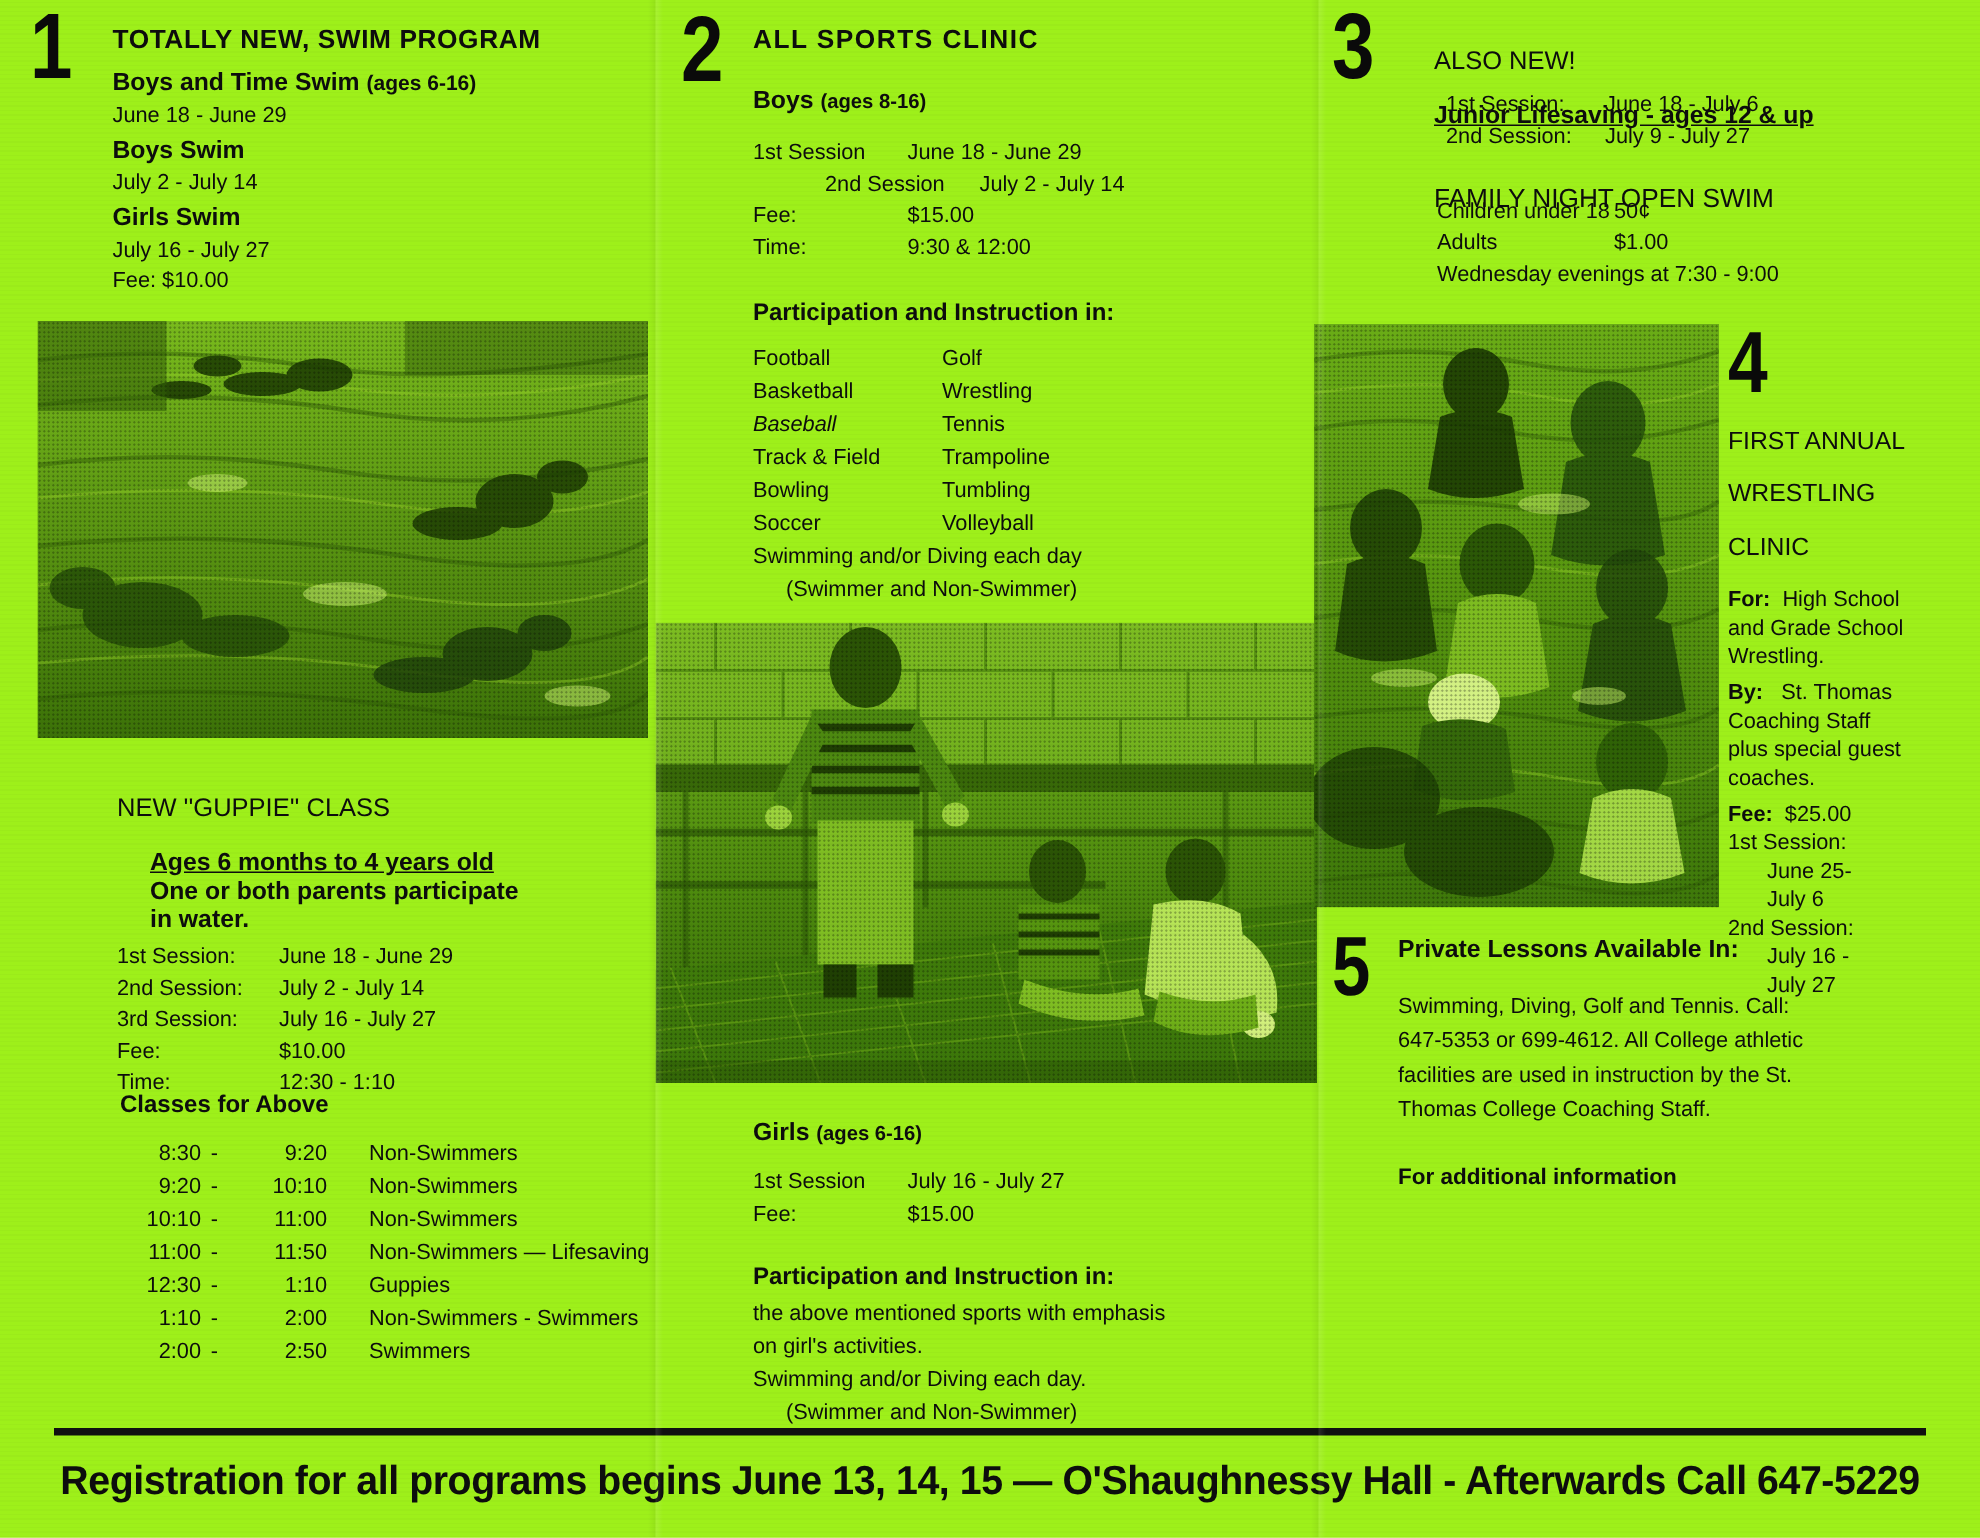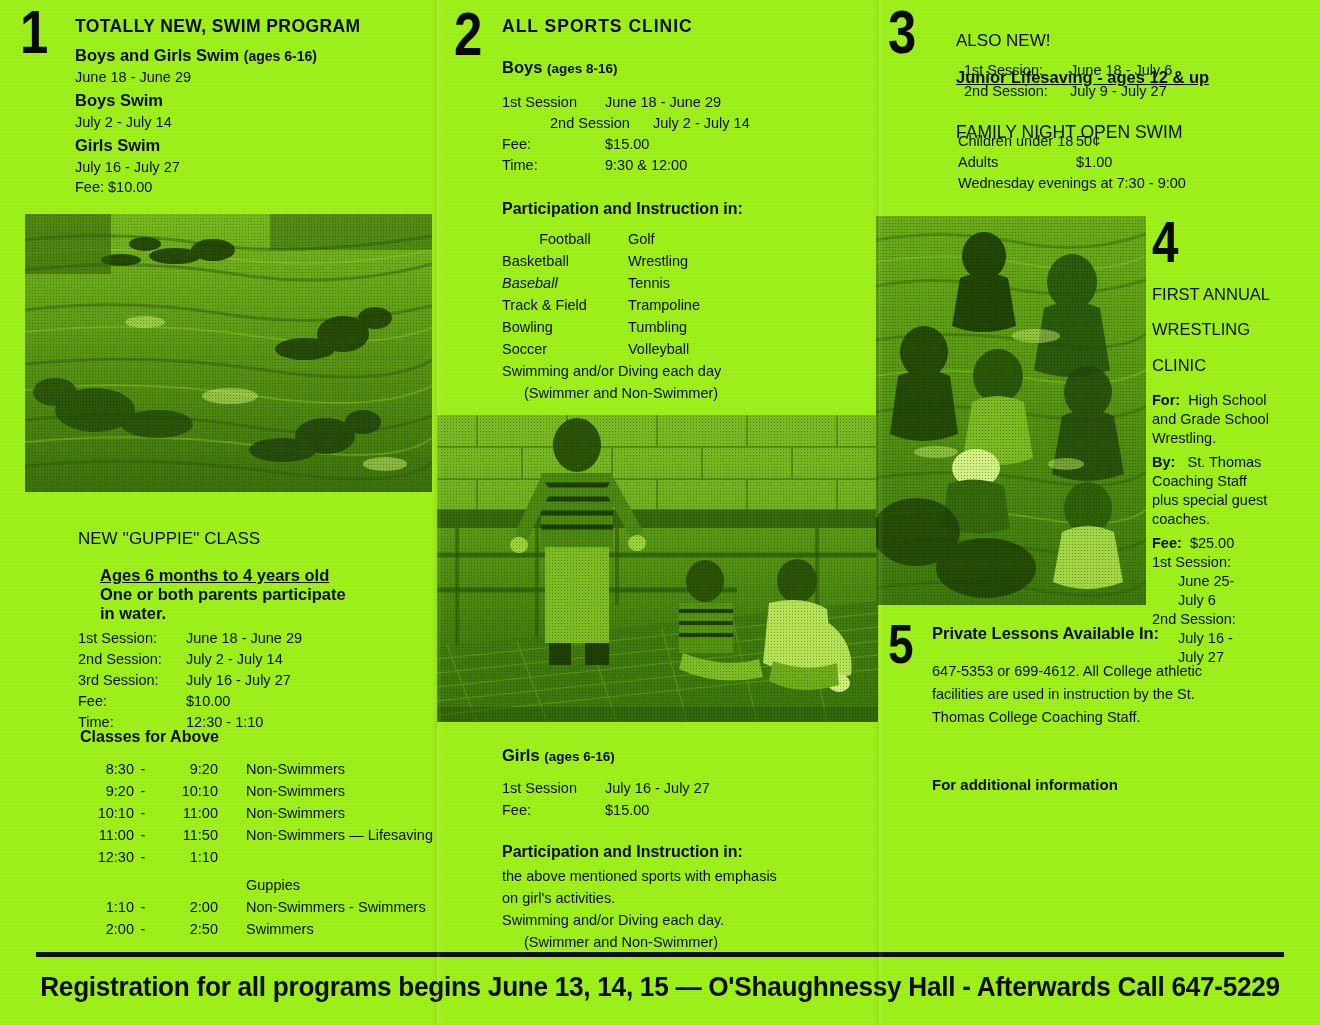--- a/index.html
+++ b/index.html
@@ -81,21 +81,21 @@
 <body>
 
 <div class="col" id="col1">
 
   <div class="num" style="left:20px;top:6px;">1</div>
 
   <h2 class="head" style="position:absolute;left:75px;top:16px;">TOTALLY NEW, SWIM PROGRAM</h2>
 
   <div style="position:absolute;left:75px;top:46px;">
     <p class="sub">
-      <span>Boys and Girls Swim</span>
+      <span>Boys and Time Swim</span>
       <span style="font-size:14px;">(ages 6-16)</span>
     </p>
     <p class="line" style="margin-top:4px;">June 18 - June 29</p>
     <p class="sub" style="margin-top:6px;">Boys Swim</p>
     <p class="line" style="margin-top:4px;">July 2 - July 14</p>
     <p class="sub" style="margin-top:6px;">Girls Swim</p>
     <p class="line" style="margin-top:4px;">July 16 - July 27</p>
     <p class="line" style="margin-top:4px;">Fee: $10.00</p>
   </div>
 
@@ -154,21 +154,21 @@
       <div class="row" style="line-height:22px;">
         <span style="width:54px;text-align:right;">11:00</span>
         <span style="width:18px;text-align:center;">-</span>
         <span style="width:66px;text-align:right;">11:50</span>
         <span style="padding-left:28px;">Non-Swimmers — Lifesaving</span>
       </div>
       <div class="row" style="line-height:22px;">
         <span style="width:54px;text-align:right;">12:30</span>
         <span style="width:18px;text-align:center;">-</span>
         <span style="width:66px;text-align:right;">1:10</span>
-        <span style="padding-left:28px;margin-top:28px;">Guppies</span>
+        <span style="padding-left:28px;">Guppies</span>
       </div>
       <div class="row" style="line-height:22px;">
         <span style="width:54px;text-align:right;">1:10</span>
         <span style="width:18px;text-align:center;">-</span>
         <span style="width:66px;text-align:right;">2:00</span>
         <span style="padding-left:28px;">Non-Swimmers - Swimmers</span>
       </div>
       <div class="row" style="line-height:22px;">
         <span style="width:54px;text-align:right;">2:00</span>
         <span style="width:18px;text-align:center;">-</span>
@@ -206,21 +206,21 @@
     </div>
     <div class="row" style="line-height:21px;">
       <span style="width:103px;">Time:</span>
       <span>9:30 &amp; 12:00</span>
     </div>
   </div>
 
   <p class="sub" style="position:absolute;left:62px;top:200px;font-size:16px;">Participation and Instruction in:</p>
 
   <div style="position:absolute;left:62px;top:228px;">
-    <div class="row" style="line-height:22px;text-align:center;">
+    <div class="row" style="line-height:22px;">
       <span style="width:126px;">Football</span>
       <span>Golf</span>
     </div>
     <div class="row" style="line-height:22px;">
       <span style="width:126px;">Basketball</span>
       <span>Wrestling</span>
     </div>
     <div class="row" style="line-height:22px;">
       <span style="width:126px;font-style:italic;">Baseball</span>
       <span>Tennis</span>
@@ -334,20 +334,21 @@
     <p class="line" style="line-height:19px;">2nd Session:</p>
     <p class="line" style="line-height:19px;margin-left:26px;">July 16 -</p>
     <p class="line" style="line-height:19px;margin-left:26px;">July 27</p>
   </div>
 
   <div class="num" style="left:8px;top:618px;font-size:56px;">5</div>
 
   <p class="sub" style="position:absolute;left:52px;top:624px;font-size:16.5px;">Private Lessons Available In:</p>
 
   <div style="position:absolute;left:52px;top:660px;">
+    <p class="line" style="line-height:23px;">Swimming, Diving, Golf and Tennis. Call:</p>
     <p class="line" style="line-height:23px;">647-5353 or 699-4612. All College athletic</p>
     <p class="line" style="line-height:23px;">facilities are used in instruction by the St.</p>
     <p class="line" style="line-height:23px;">Thomas College Coaching Staff.</p>
   </div>
 
   <div style="position:absolute;left:52px;top:776px;">
     <p class="sub" style="font-size:15px;">For additional information</p>
 
   </div>
 </div>

